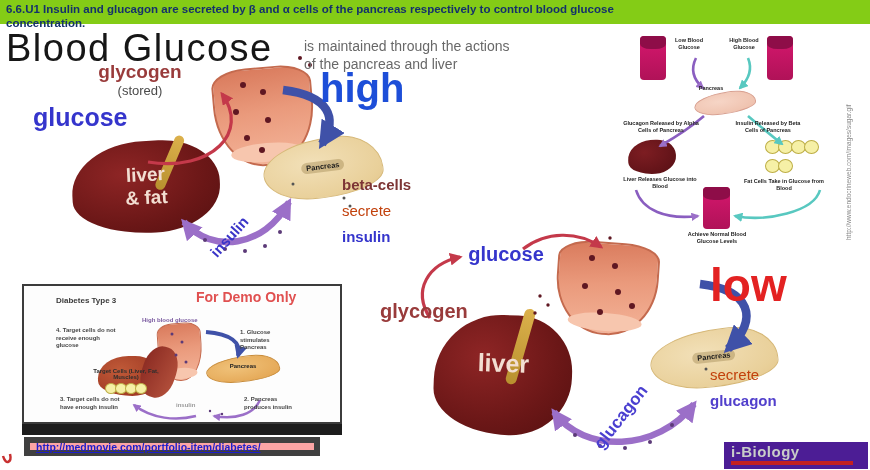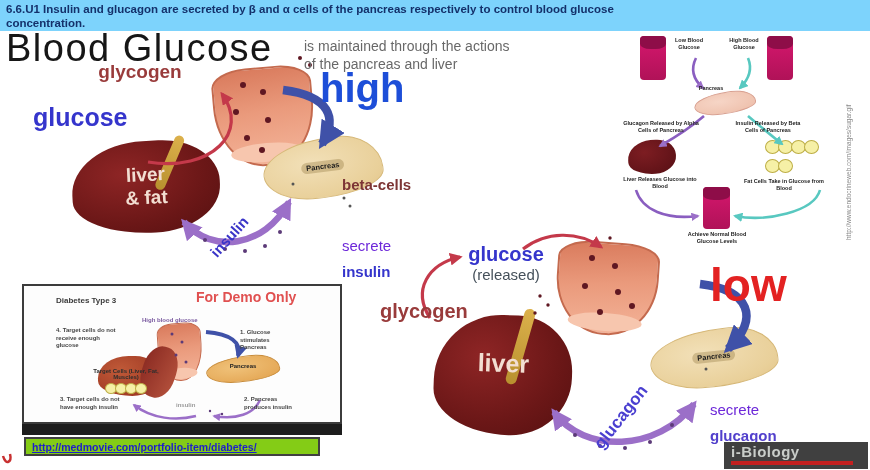--- a/index.html
+++ b/index.html
@@ -2,38 +2,38 @@
 <html><head>
 <meta charset="utf-8">
 <style>
   html,body{margin:0;padding:0;background:#fff;}
   #canvas{position:relative;width:870px;height:470px;overflow:hidden;background:#fff;
           font-family:"Liberation Sans",sans-serif;}
   .abs{position:absolute;}
   .preline{white-space:pre-line;}
 
   
-  .header{left:0;top:0;width:870px;height:31px;background:#7dd3fc;z-index:4;
+  .header{left:0;top:0;width:870px;height:24px;background:#84cc16;z-index:4;
           color:#14316b;font-size:11.5px;font-weight:bold;line-height:1.25;
           padding:2px 0 11px 6px;box-sizing:border-box;}
 
   .title{left:6px;top:27px;font-size:38px;letter-spacing:1.5px;color:#161616;z-index:6;}
   .subtitle{left:304px;top:37px;font-size:14px;color:#686868;line-height:1.3;z-index:6;}
 
   
   .glycogen-wrap{left:72px;top:61px;width:136px;text-align:center;z-index:6;}
   .glycogen-txt{font-size:19px;font-weight:bold;color:#993b3b;}
   .stored-txt{font-size:13px;color:#4a4a4a;}
   .glucose-top{left:33px;top:103px;font-size:25px;font-weight:bold;color:#3535cc;z-index:6;}
   .high-lbl{left:320px;top:66px;font-size:40px;font-weight:600;color:#1d4ed8;z-index:6;}
   .cells-block{z-index:7;line-height:26px;font-size:15px;}
   .beta-block{left:342px;top:172px;}
   .alpha-block{left:710px;top:362px;}
   .c-maroon{color:#7d3535;font-weight:bold;}
-  .c-dark{color:#6d28d9;margin-top:35px;}
+  .c-dark{color:#c2410c;}
   .c-blue{color:#3535cc;font-weight:bold;}
   .c-pink{color:#a8489c;font-weight:bold;}
   .c-violet{color:#5240cc;font-weight:bold;}
 
   
   .liver{background:radial-gradient(ellipse at 35% 35%, #8e2525 0%, #6b1717 60%, #551010 100%);
          border-radius:55% 45% 50% 62% / 62% 52% 55% 42%;z-index:2;}
   .liver-top{left:72px;top:141px;width:148px;height:92px;transform:rotate(-3deg);}
   .liver-low{left:434px;top:315px;width:138px;height:120px;transform:rotate(2deg);}
   .gall{position:absolute;background:linear-gradient(#dcb14c,#b8902e);border-radius:6px;z-index:3;}
@@ -125,46 +125,47 @@
             background:radial-gradient(ellipse at 35% 35%, #c05a38 0%, #96301e 100%);
             border-radius:55% 45% 50% 62% / 62% 52% 55% 42%;}
   .tc-muscle{left:142px;top:346px;width:34px;height:52px;z-index:2;transform:rotate(18deg);
              background:linear-gradient(100deg,#8a2a22,#b4513c);border-radius:45%;}
   .tc-fat{left:106px;top:384px;width:44px;height:24px;display:flex;flex-wrap:wrap;z-index:3;}
   .tc-fat .fat-cell{width:12px;height:11px;}
   .target-lbl{left:90px;top:368px;width:72px;text-align:center;font-size:6px;
               font-weight:bold;color:#2e2e2e;z-index:6;}
   .insulin-small{left:176px;top:402px;font-size:6px;font-weight:bold;color:#9a9a9a;z-index:6;}
   .black-bar{left:22px;top:424px;width:320px;height:11px;background:#1d1d1d;z-index:5;}
-  .url-box{left:24px;top:437px;width:296px;height:19px;border:2px solid #404040;background:#84cc16;
+  .url-box{left:24px;top:437px;width:296px;height:19px;border:6px solid #404040;background:#fca5a5;
            box-sizing:border-box;z-index:6;display:flex;align-items:center;padding-left:6px;}
   .url-link{font-size:10.5px;font-weight:bold;color:#1d1dcc;text-decoration:underline;}
 
   
-  .logo{left:724px;top:442px;width:144px;height:27px;background:#404040;z-index:7;
+  .logo{left:724px;top:442px;width:144px;height:27px;background:#4c1d95;z-index:7;
         box-sizing:border-box;padding:1px 0 0 7px;}
   .logo-name{font-size:15px;font-weight:bold;color:#c9cdc9;letter-spacing:0.5px;line-height:17px;}
   .logo-strip{width:122px;height:4px;background:#c32020;margin-top:1px;}
 
   svg.overlay{position:absolute;left:0;top:0;z-index:5;pointer-events:none;}
 </style>
 </head>
 <body>
 
 <div id="canvas">
 
   <div class="abs header preline">6.6.U1 Insulin and glucagon are secreted by β and α cells of the pancreas respectively to control blood glucose
 concentration.</div>
 
   <div class="abs subtitle preline">is maintained through the actions
 of the pancreas and liver</div>
   <div class="abs title">Blood Glucose</div>
 
   <div class="abs glycogen-wrap">
     <div class="glycogen-txt">glycogen</div>
+    <div class="stored-txt">(stored)</div>
   </div>
   <div class="abs glucose-top">glucose</div>
   <div class="abs high-lbl">high</div>
 
   <div class="abs liver liver-top">
     <div class="gall gall-top"></div>
     <div class="liver-txt liver-top-txt preline">liver
 &amp; fat</div>
   </div>
 
@@ -176,21 +177,20 @@
 
   <div class="abs cells-block beta-block">
     <div class="c-maroon">beta-cells</div>
     <div class="c-dark">secrete</div>
     <div class="c-blue">insulin</div>
   </div>
   <div class="abs rot-hormone insulin-rot">insulin</div>
 
   <div class="abs glucose-rel-wrap">
     <div class="glucose-rel">glucose</div>
-    <div class="released-txt">(released)</div>
   </div>
   <div class="abs glycogen-low">glycogen</div>
   <div class="abs low-lbl">low</div>
 
   <div class="abs vessel vessel-low"></div>
 
   <div class="abs liver liver-low">
     <div class="gall gall-low"></div>
     <div class="liver-txt liver-low-txt">liver</div>
   </div>

